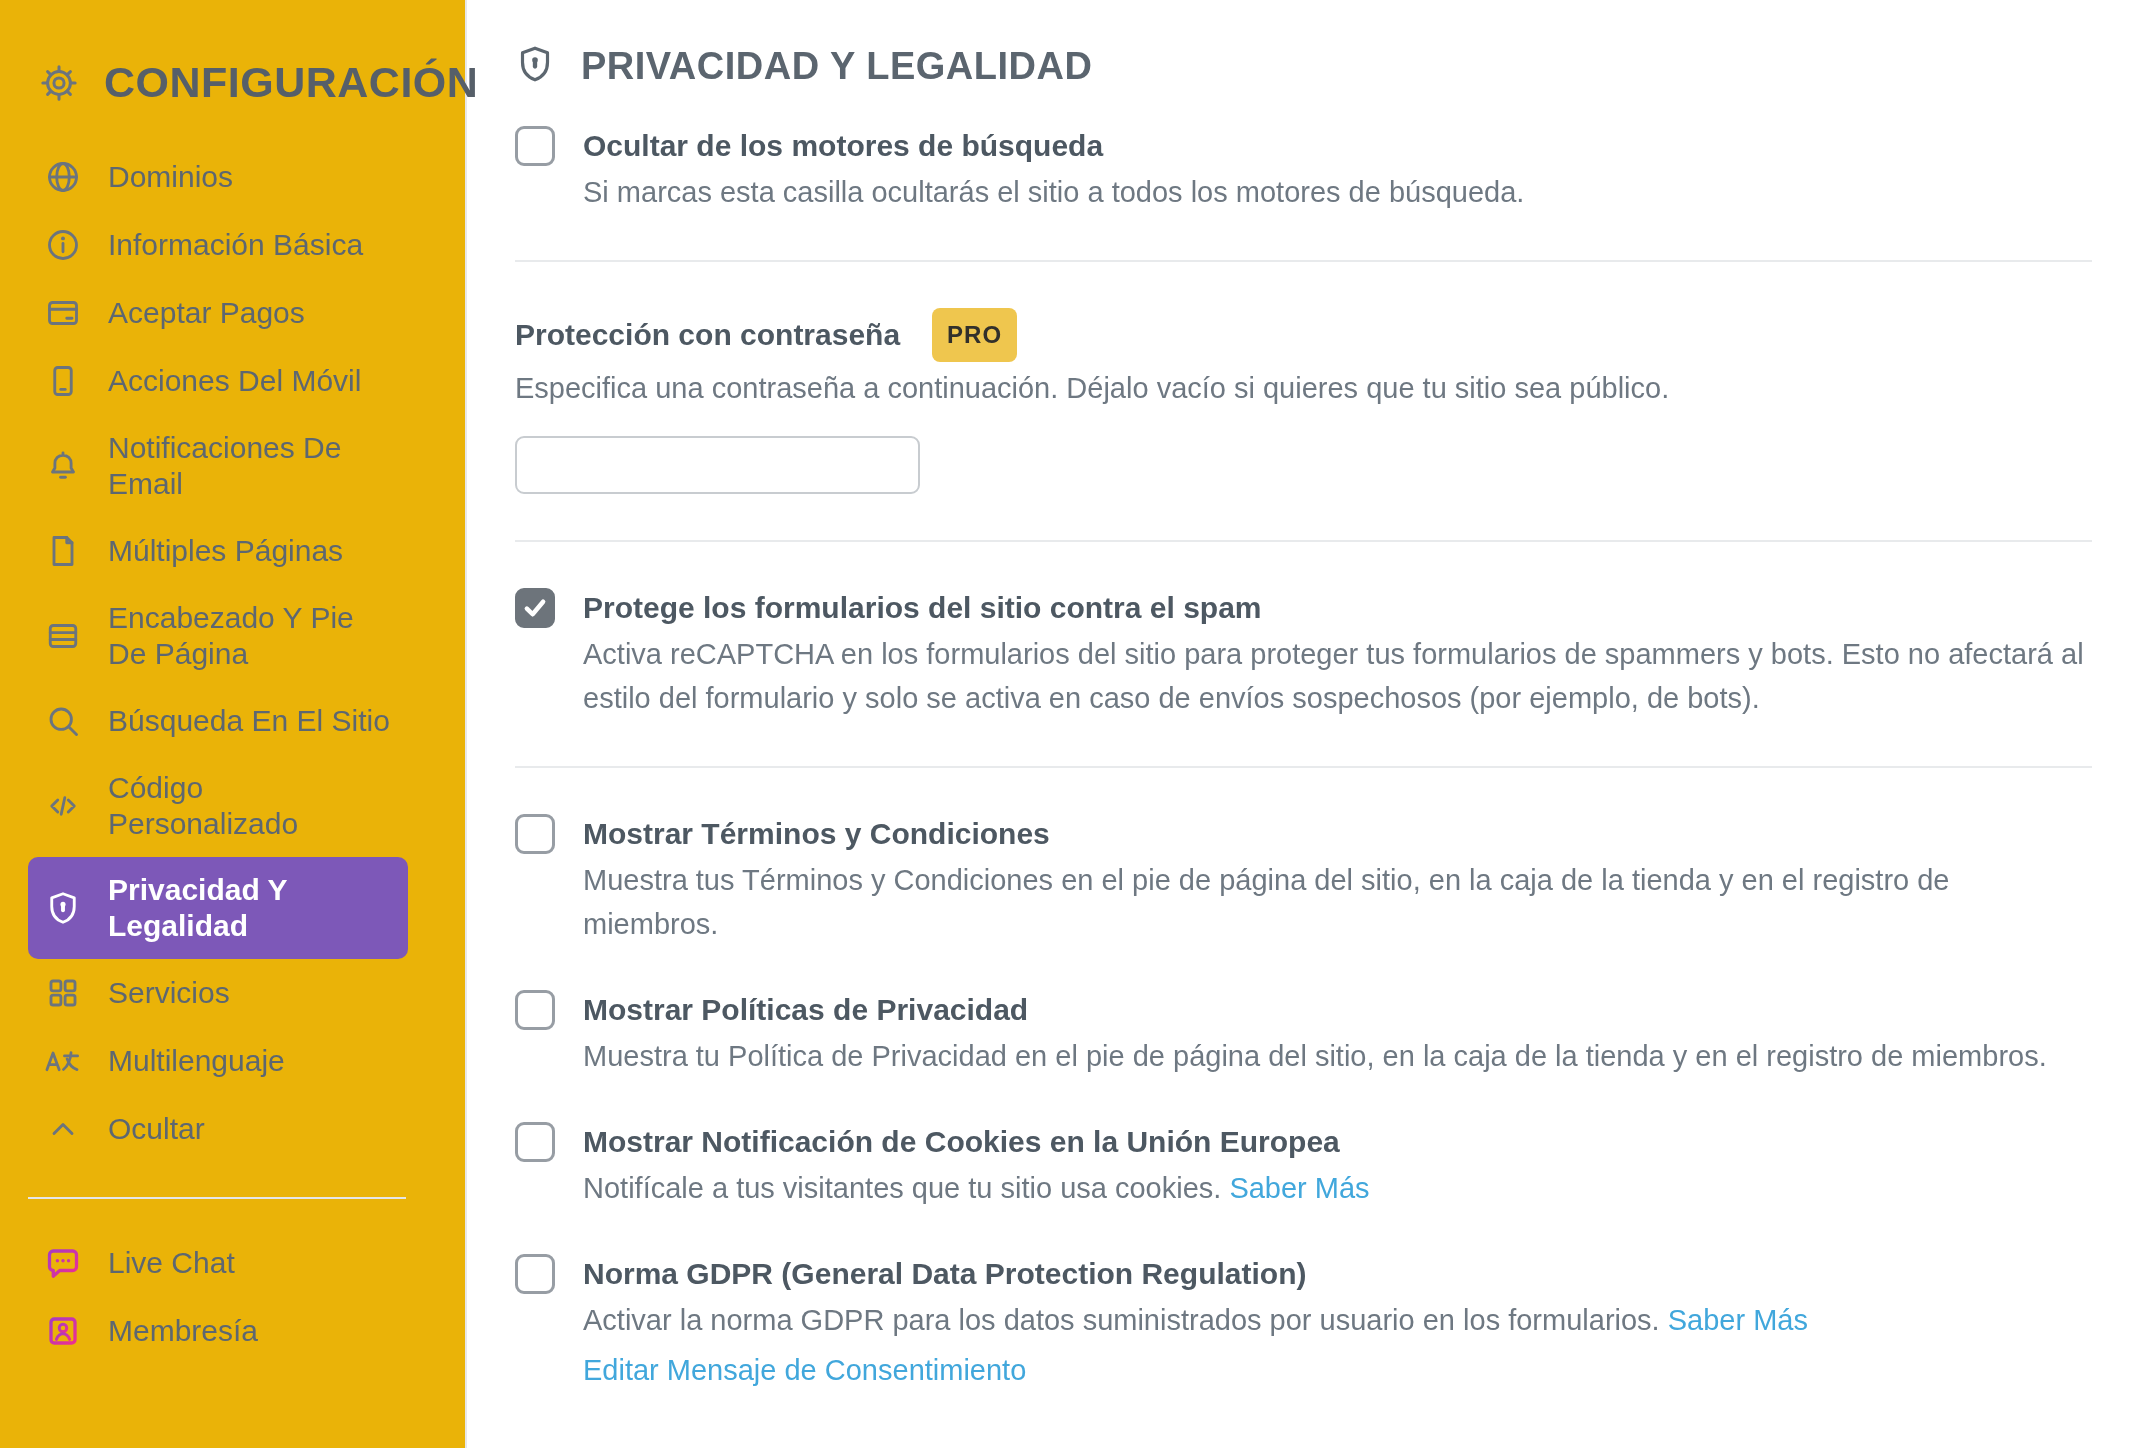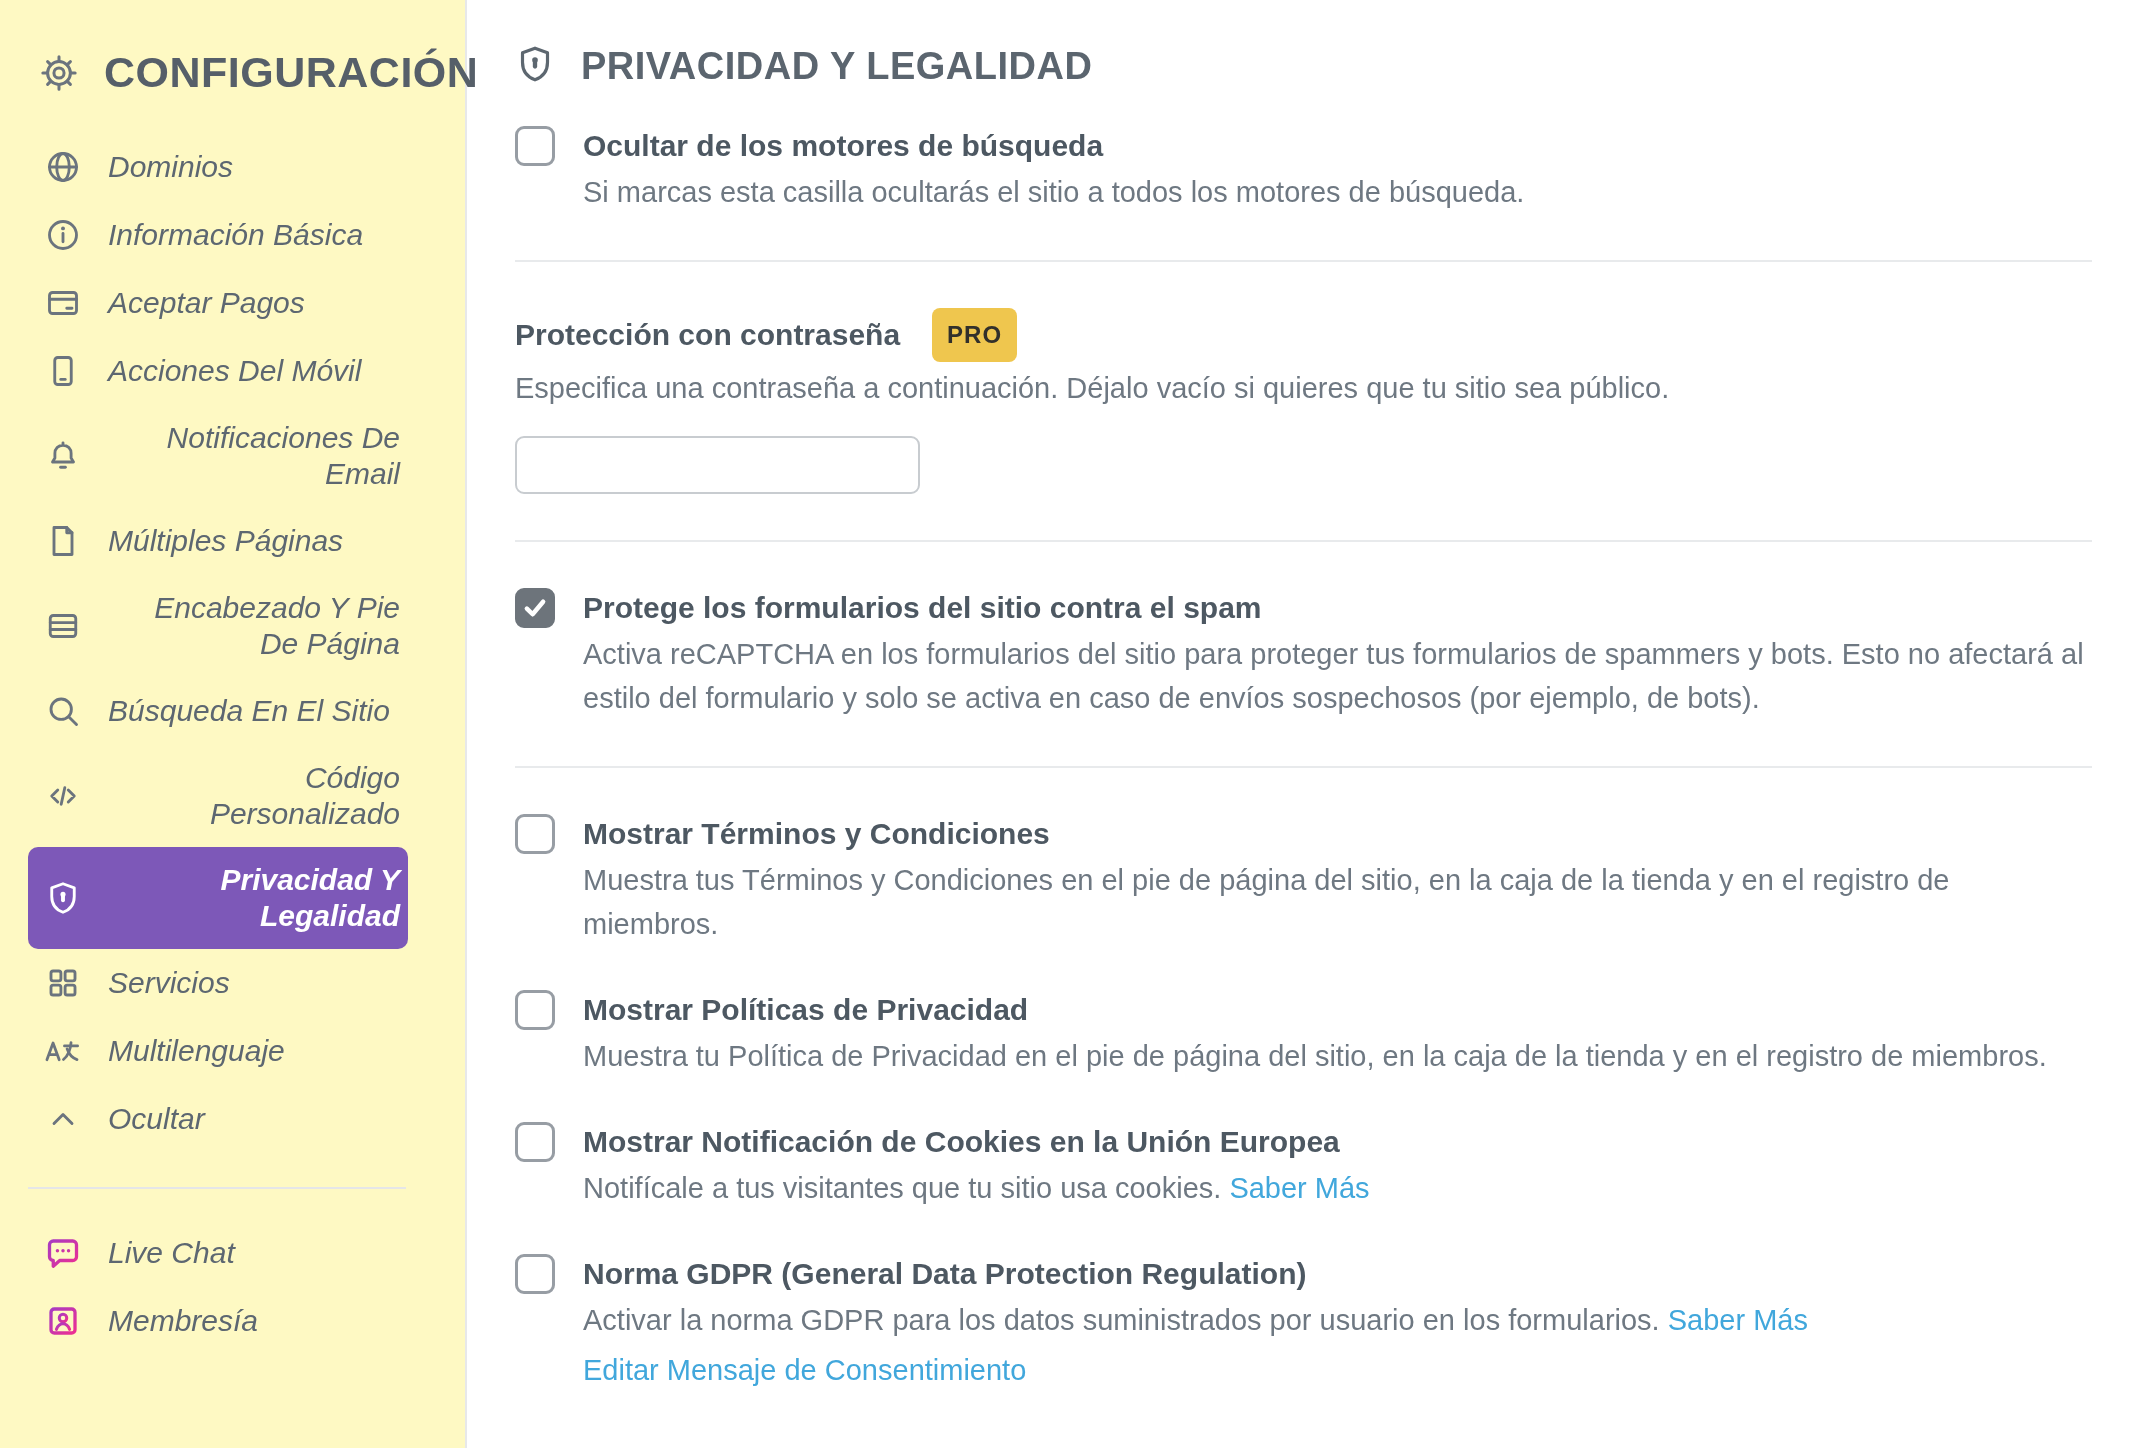--- a/index.html
+++ b/index.html
@@ -6,33 +6,33 @@
   body{
     width:2152px;height:1448px;overflow:hidden;background:#ffffff;
     font-family:"Liberation Sans","DejaVu Sans",sans-serif;
     -webkit-font-smoothing:antialiased;
   }
   .app{display:flex;width:2152px;height:1448px;}
 
   
   .sidebar{
     width:467px;min-width:467px;box-sizing:border-box;height:100%;
-    border-right:2px solid #e7e8ea;padding-top:38px;background:#fef9c3;text-align:right;
+    border-right:2px solid #e7e8ea;padding-top:48px;background:#eab308;
   }
   .side-header{
     display:flex;align-items:center;gap:26px;padding:10px 10px 10px 40px;
     margin-bottom:26px;
   }
   .side-title{
     font-size:43px;font-weight:700;color:#565f69;letter-spacing:.5px;white-space:nowrap;
   }
   .nav-item{
     display:flex;align-items:center;gap:26px;
     margin:0 57px 0 28px;padding:15px 8px 15px 16px;
-    border-radius:10px;cursor:pointer;font-style:italic;
+    border-radius:10px;cursor:pointer;
   }
   .nav-item .nlabel{
     font-size:30px;line-height:36px;color:#5d6771;max-width:300px;
   }
   .nav-item.selected{background:#7d58b8;}
   .nav-item.selected .nlabel{color:#ffffff;font-weight:700;}
   .nicon{width:38px;min-width:38px;height:38px;display:flex;align-items:center;justify-content:center;}
   .nicon svg{stroke:#6b747e;fill:none;stroke-width:1.9;stroke-linecap:round;stroke-linejoin:round;}
   .nav-item.selected .nicon svg{stroke:#ffffff;}
   .nicon .fillpart{fill:#6b747e;stroke:none;}

